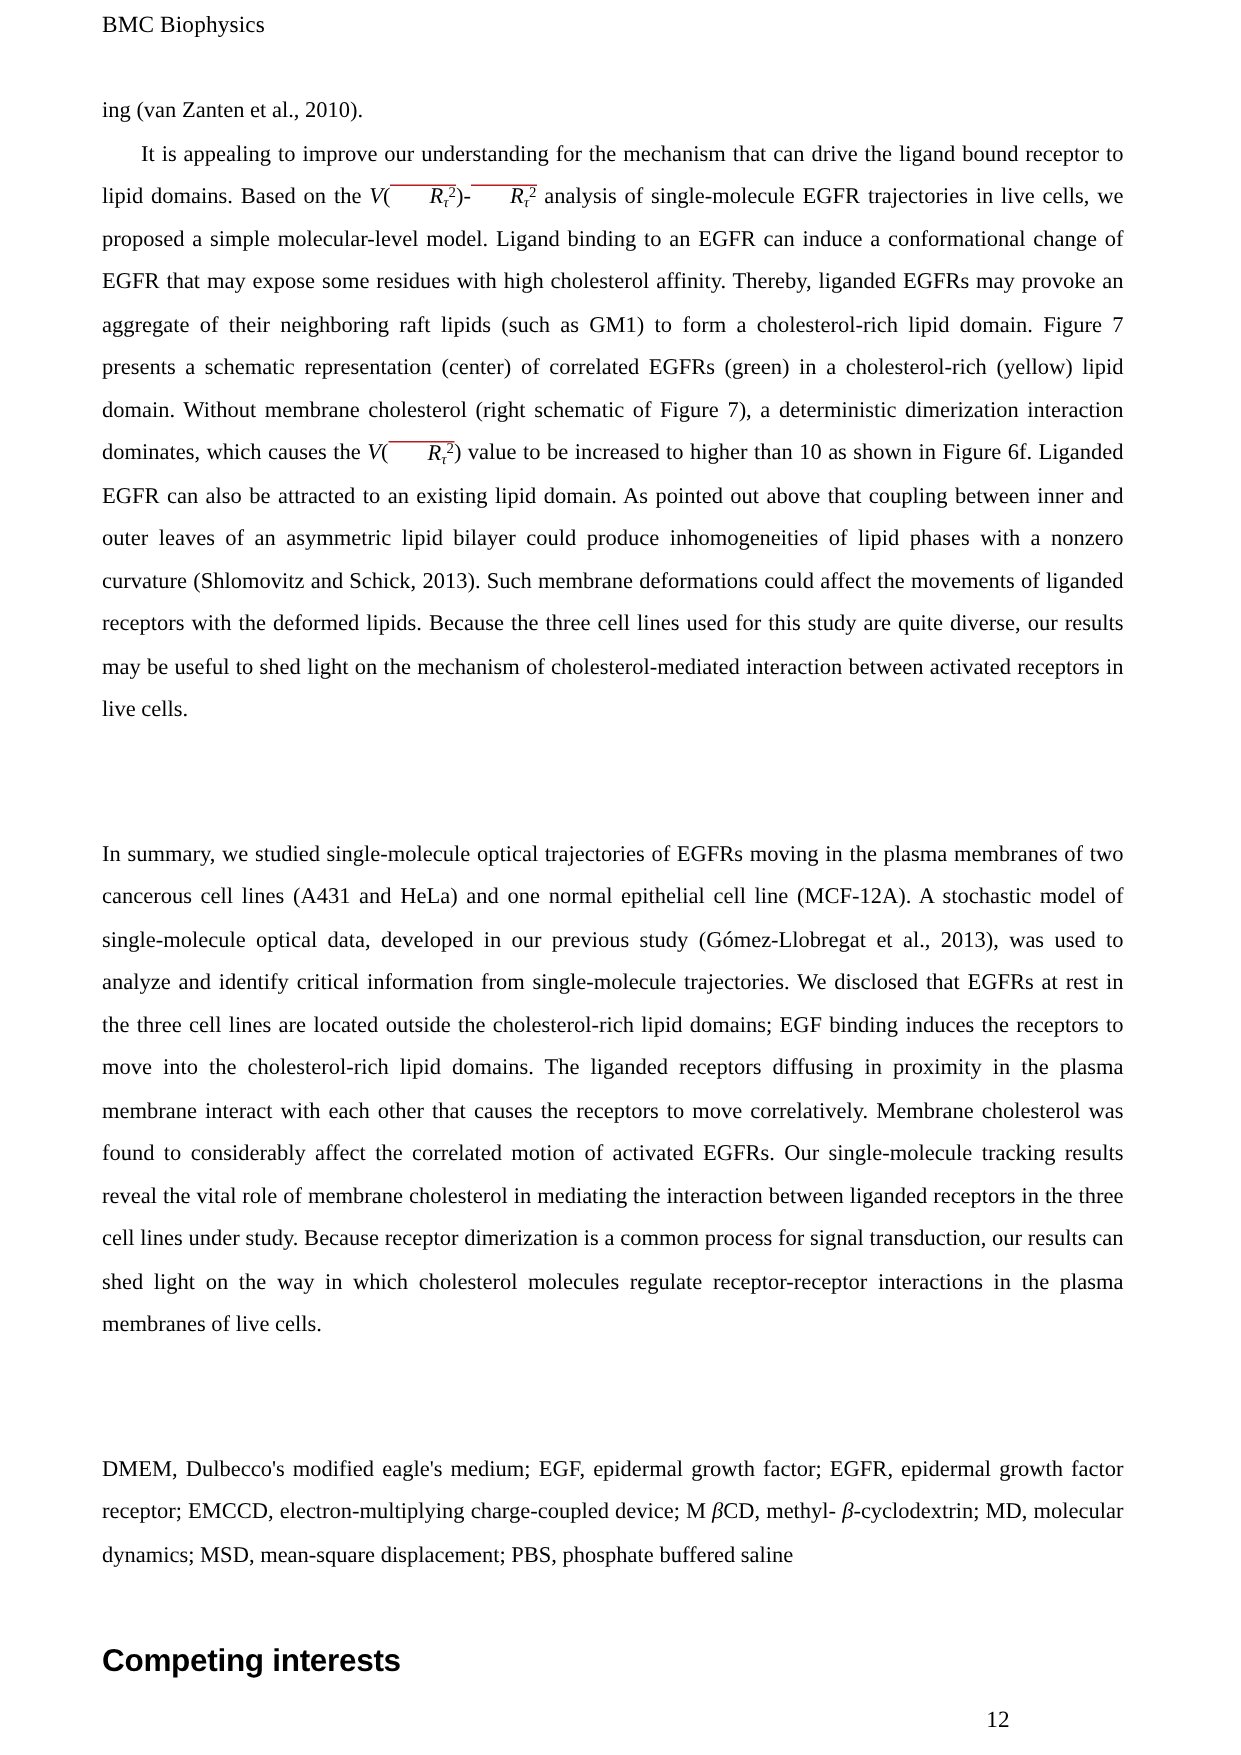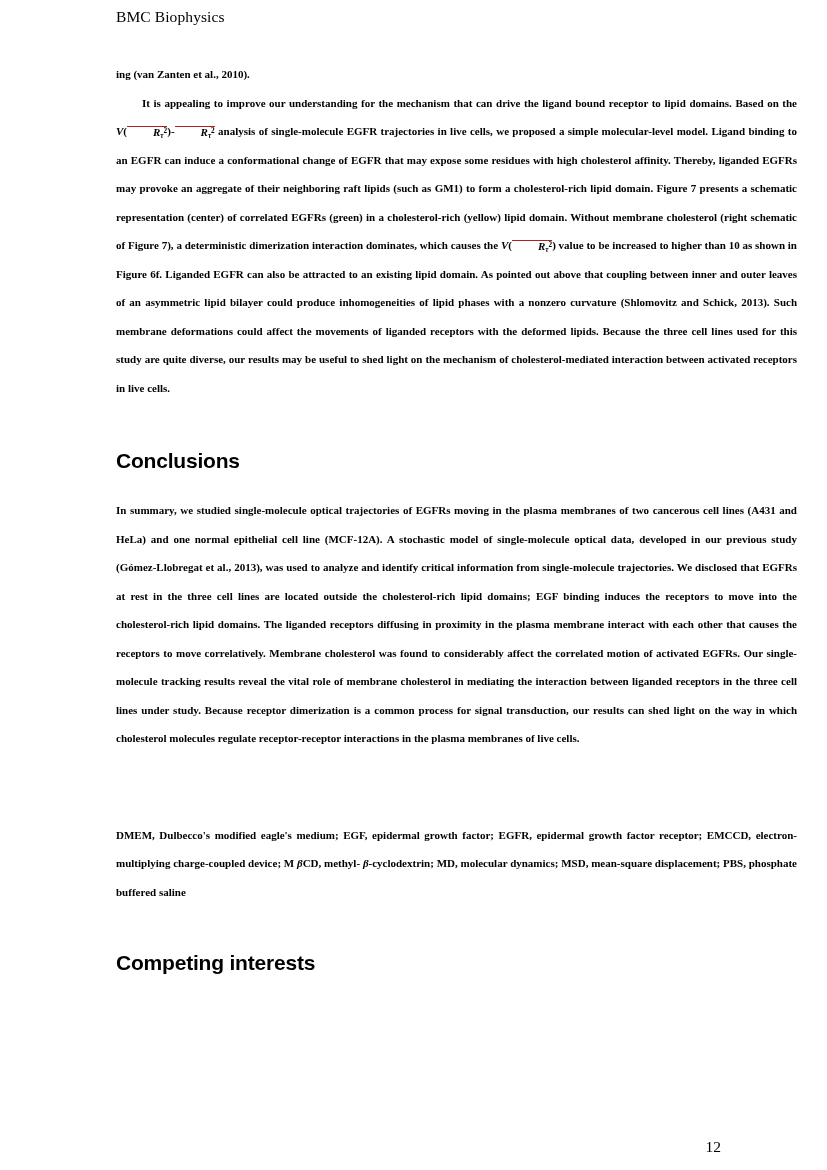--- a/index.html
+++ b/index.html
@@ -13,43 +13,41 @@
     position: relative;
     font-family: "Liberation Serif", "DejaVu Serif", serif;
     color: #000000;
     overflow: hidden;
   }
   .page {
     position: absolute;
     left: 0; top: 0;
     width: 751px;
     height: 1170px;
-    margin-left: 48px;
   }
   .running-head {
     position: absolute;
     left: 68px;
     top: 8px;
     font-size: 15.5px;
     letter-spacing: 0.1px;
   }
   .content {
     position: absolute;
     left: 68px;
     top: 60px;
     width: 681px;
   }
   p.body-text {
     margin: 0;
-    font-size: 11px;
+    font-size: 15px;
     line-height: 28.5px;
     text-align: justify;
     text-justify: inter-word;
     hyphens: none;
-    font-weight: bold;
   }
   p.cont {
     text-indent: 0;
   }
   p.indent {
     text-indent: 26px;
   }
   h2.section-heading {
     font-family: "Liberation Sans", "DejaVu Sans", sans-serif;
     font-weight: bold;
@@ -110,21 +108,20 @@
   <div class="content">
 
     <p class="body-text cont">ing (van Zanten et al., 2010).</p>
 
     <p class="body-text indent">
       <span>It is appealing to improve our understanding for the mechanism that can drive the ligand bound receptor to lipid domains. Based on the </span><span class="math"><span>V</span><span class="up">(</span><span class="ovl"><span>R</span><span class="sub">τ</span><span class="sup">2</span></span><span class="up">)</span><span class="up">-</span><span class="ovl"><span>R</span><span class="sub">τ</span><span class="sup">2</span></span></span><span> analysis of single-molecule EGFR trajectories in live cells, we proposed a simple molecular-level model. Ligand binding to an EGFR can induce a conformational change of EGFR that may expose some residues with high cholesterol affinity. Thereby, liganded EGFRs may provoke an aggregate of their neighboring raft lipids (such as GM1) to form a cholesterol-rich lipid domain. Figure 7 presents a schematic representation (center) of correlated EGFRs (green) in a cholesterol-rich (yellow) lipid domain. Without membrane cholesterol (right schematic of Figure 7), a deterministic dimerization interaction dominates, which causes the </span><span class="math"><span>V</span><span class="up">(</span><span class="ovl"><span>R</span><span class="sub">τ</span><span class="sup">2</span></span><span class="up">)</span></span><span> value to be increased to higher than 10 as shown in Figure 6f. Liganded EGFR can also be attracted to an existing lipid domain. As pointed out above that coupling between inner and outer leaves of an asymmetric lipid bilayer could produce inhomogeneities of lipid phases with a nonzero curvature (Shlomovitz and Schick, 2013). Such membrane deformations could affect the movements of liganded receptors with the deformed lipids. Because the three cell lines used for this study are quite diverse, our results may be useful to shed light on the mechanism of cholesterol-mediated interaction between activated receptors in live cells.</span>
     </p>
 
     <div class="sp-before-conclusions"></div>
 
-    <h2 class="section-heading">Conclusions</h2>
 
     <div class="sp-after-conclusions"></div>
 
     <p class="body-text cont">In summary, we studied single-molecule optical trajectories of EGFRs moving in the plasma membranes of two cancerous cell lines (A431 and HeLa) and one normal epithelial cell line (MCF-12A). A stochastic model of single-molecule optical data, developed in our previous study (Gómez-Llobregat et al., 2013), was used to analyze and identify critical information from single-molecule trajectories. We disclosed that EGFRs at rest in the three cell lines are located outside the cholesterol-rich lipid domains; EGF binding induces the receptors to move into the cholesterol-rich lipid domains. The liganded receptors diffusing in proximity in the plasma membrane interact with each other that causes the receptors to move correlatively. Membrane cholesterol was found to considerably affect the correlated motion of activated EGFRs. Our single-molecule tracking results reveal the vital role of membrane cholesterol in mediating the interaction between liganded receptors in the three cell lines under study. Because receptor dimerization is a common process for signal transduction, our results can shed light on the way in which cholesterol molecules regulate receptor-receptor interactions in the plasma membranes of live cells.</p>
 
     <div class="sp-before-abbrev"></div>
 
 
     <div class="sp-after-abbrev"></div>
 

